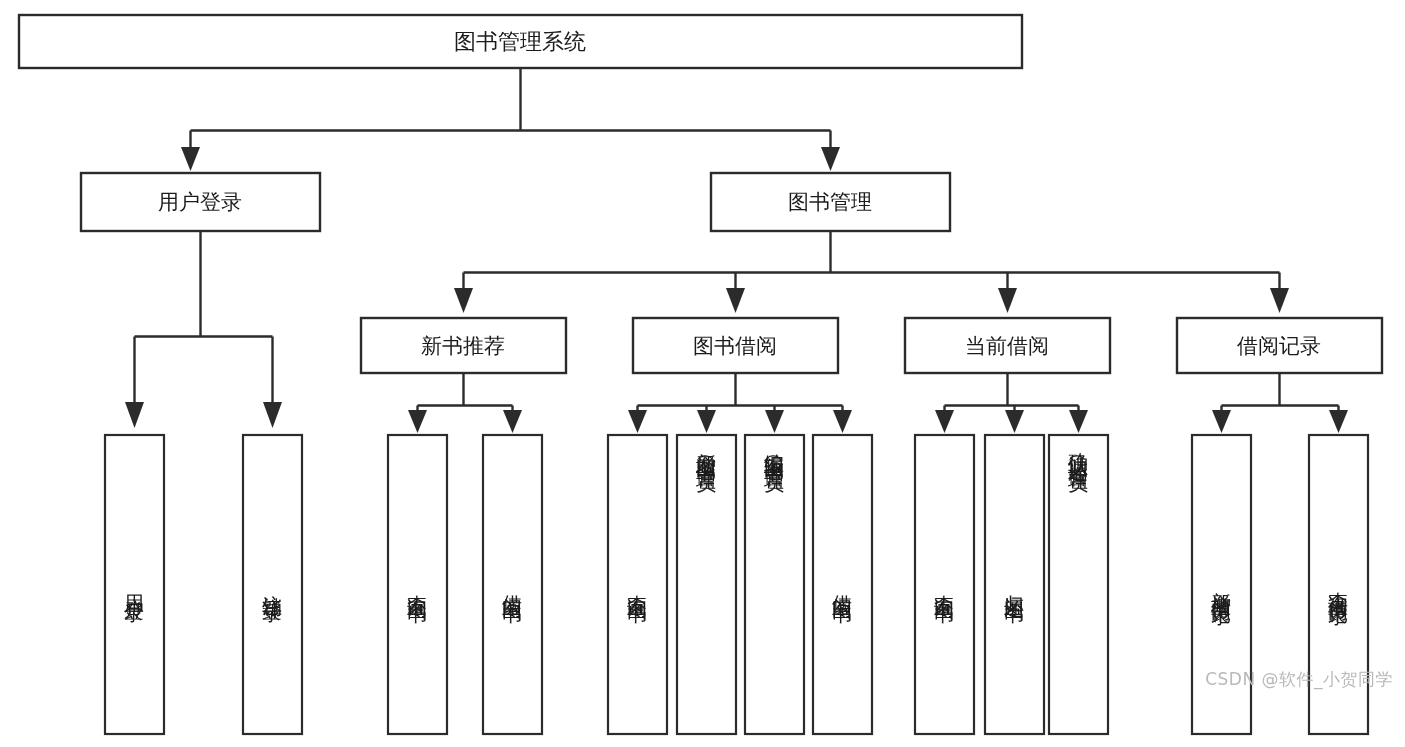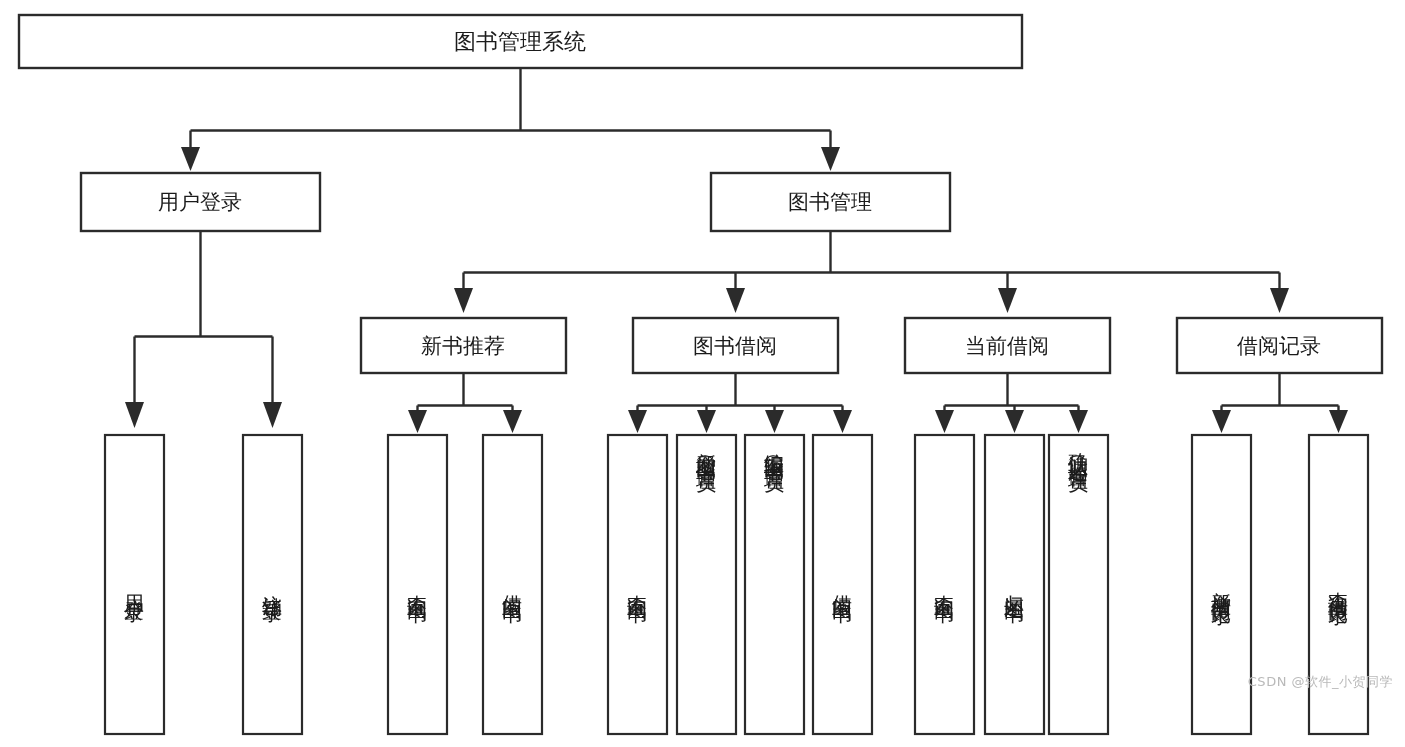--- a/index.html
+++ b/index.html
@@ -79,21 +79,21 @@
     letter-spacing: 3px;
     color: #1b1b1b;
     white-space: nowrap;
     text-align: center;
   }
   #watermark {
     position: absolute;
     right: 12px;
     bottom: 7px;
     font-family: "DejaVu Sans", "Liberation Sans", sans-serif;
-    font-size: 13px;
+    font-size: 17px;
     color: #b9b9b9;
     letter-spacing: 0.5px;
     white-space: nowrap;
     pointer-events: none;
   }
 </style>
 </head>
 <body>
 
 <div id="diagram-root">

